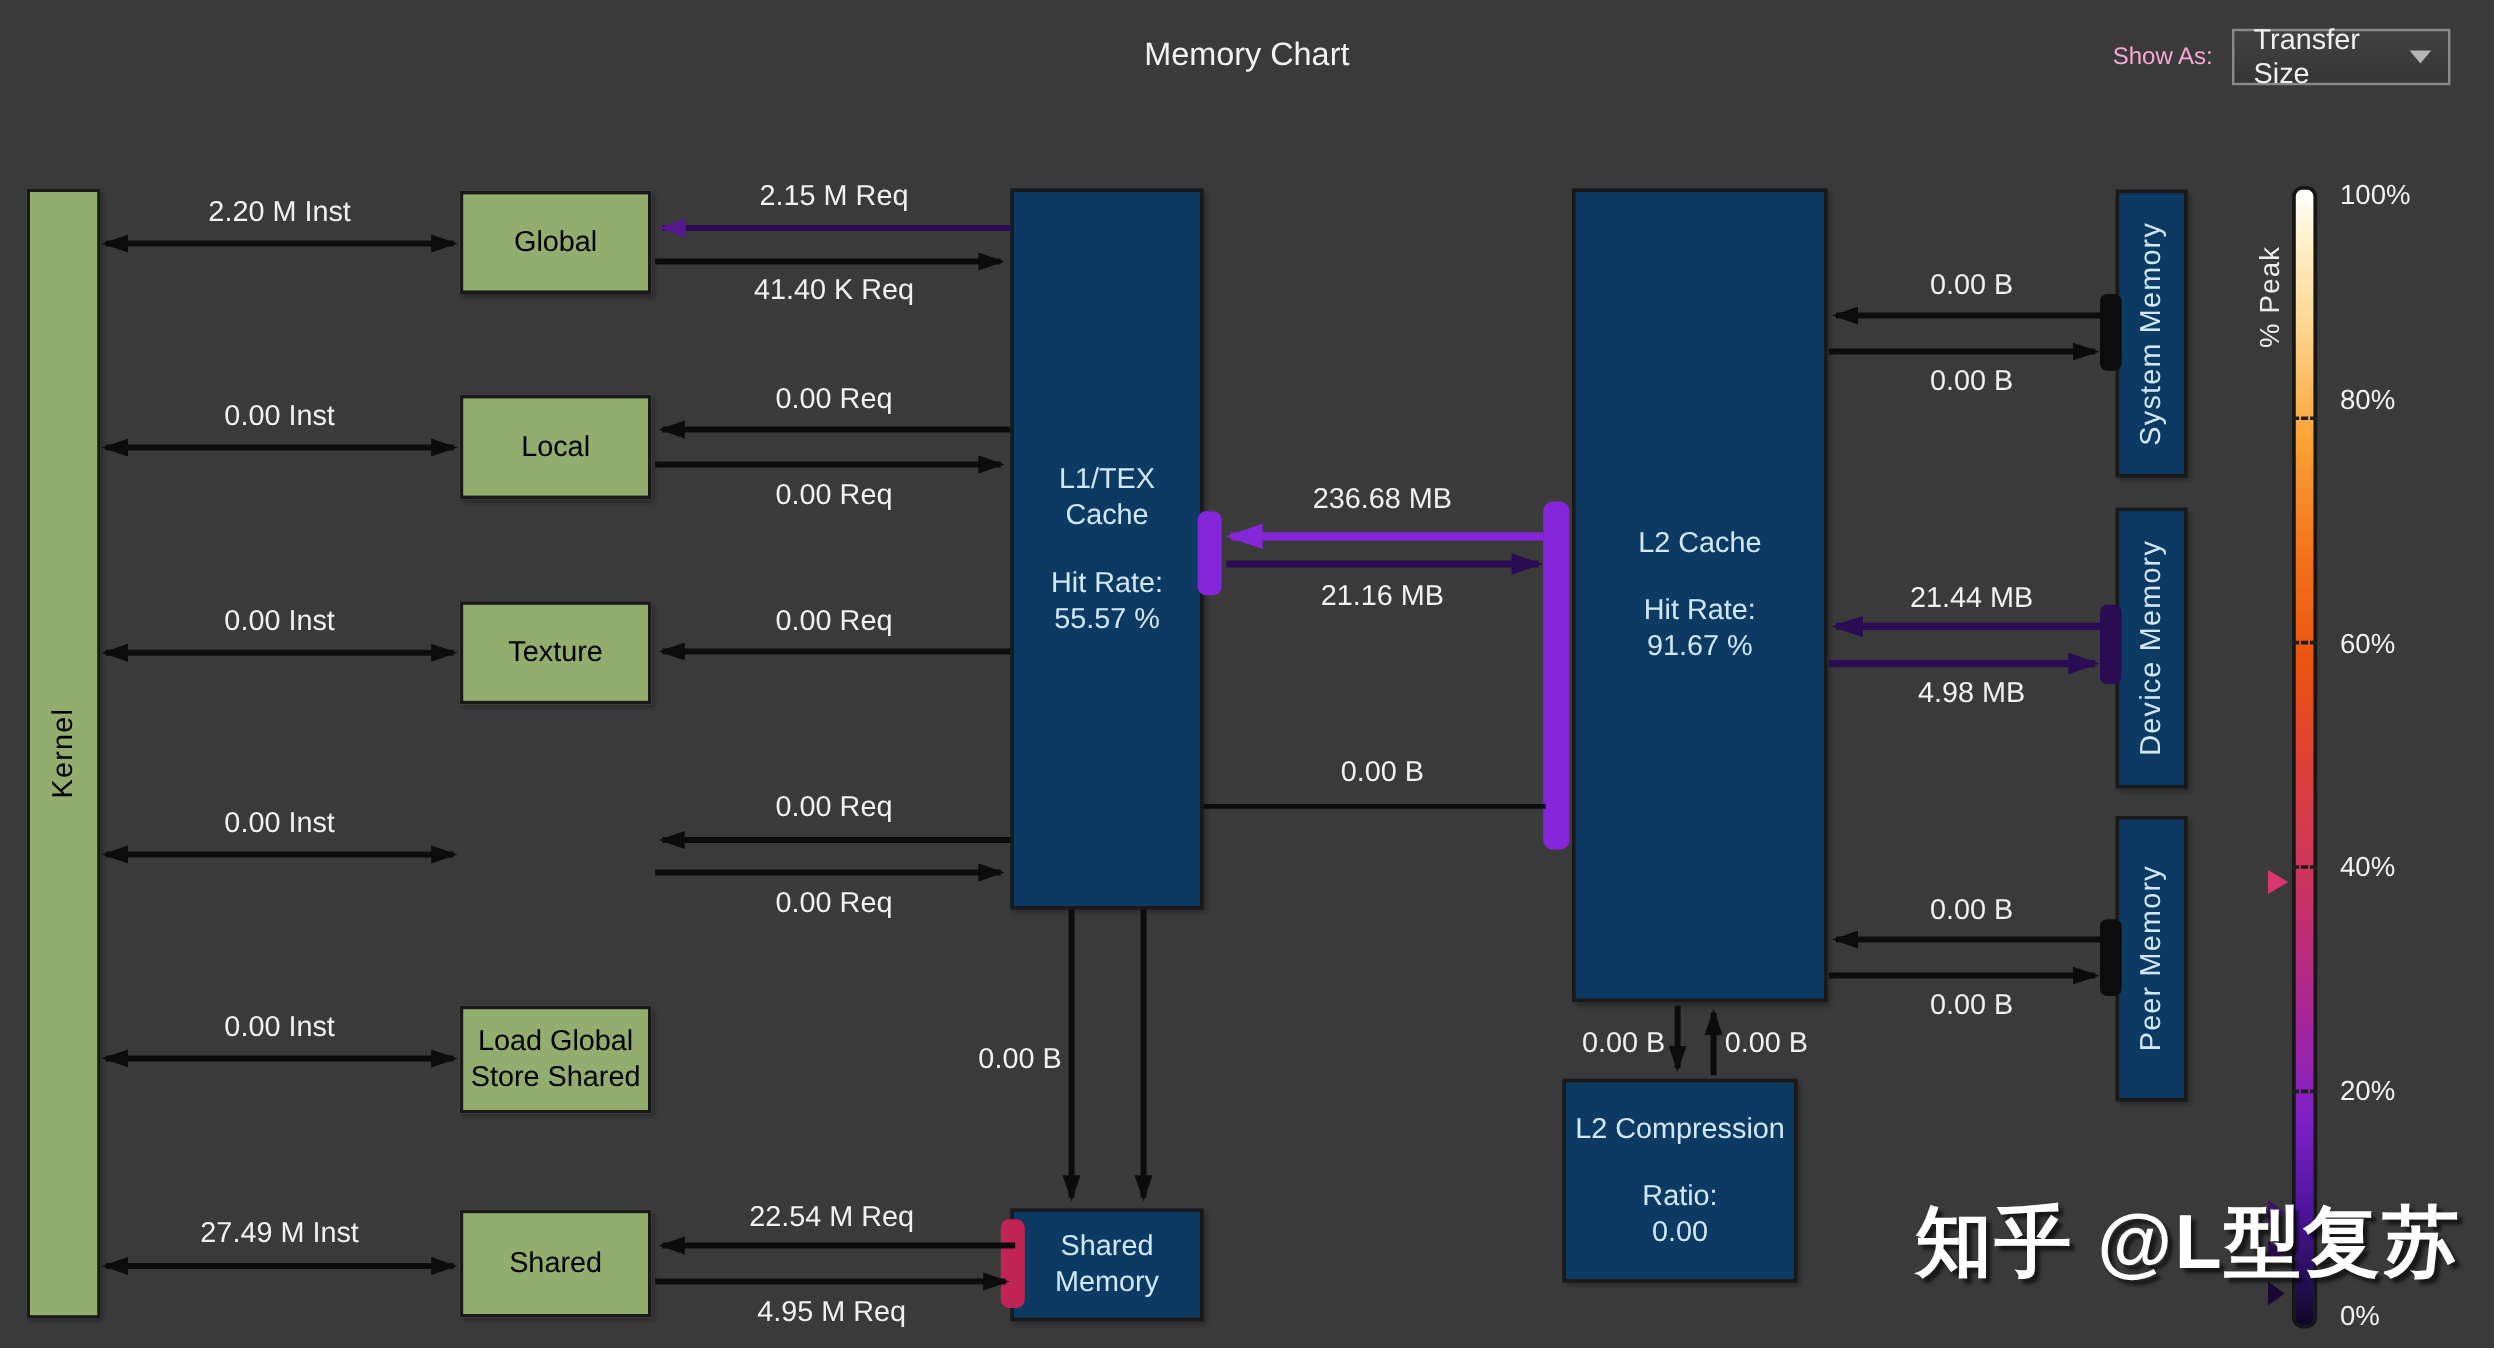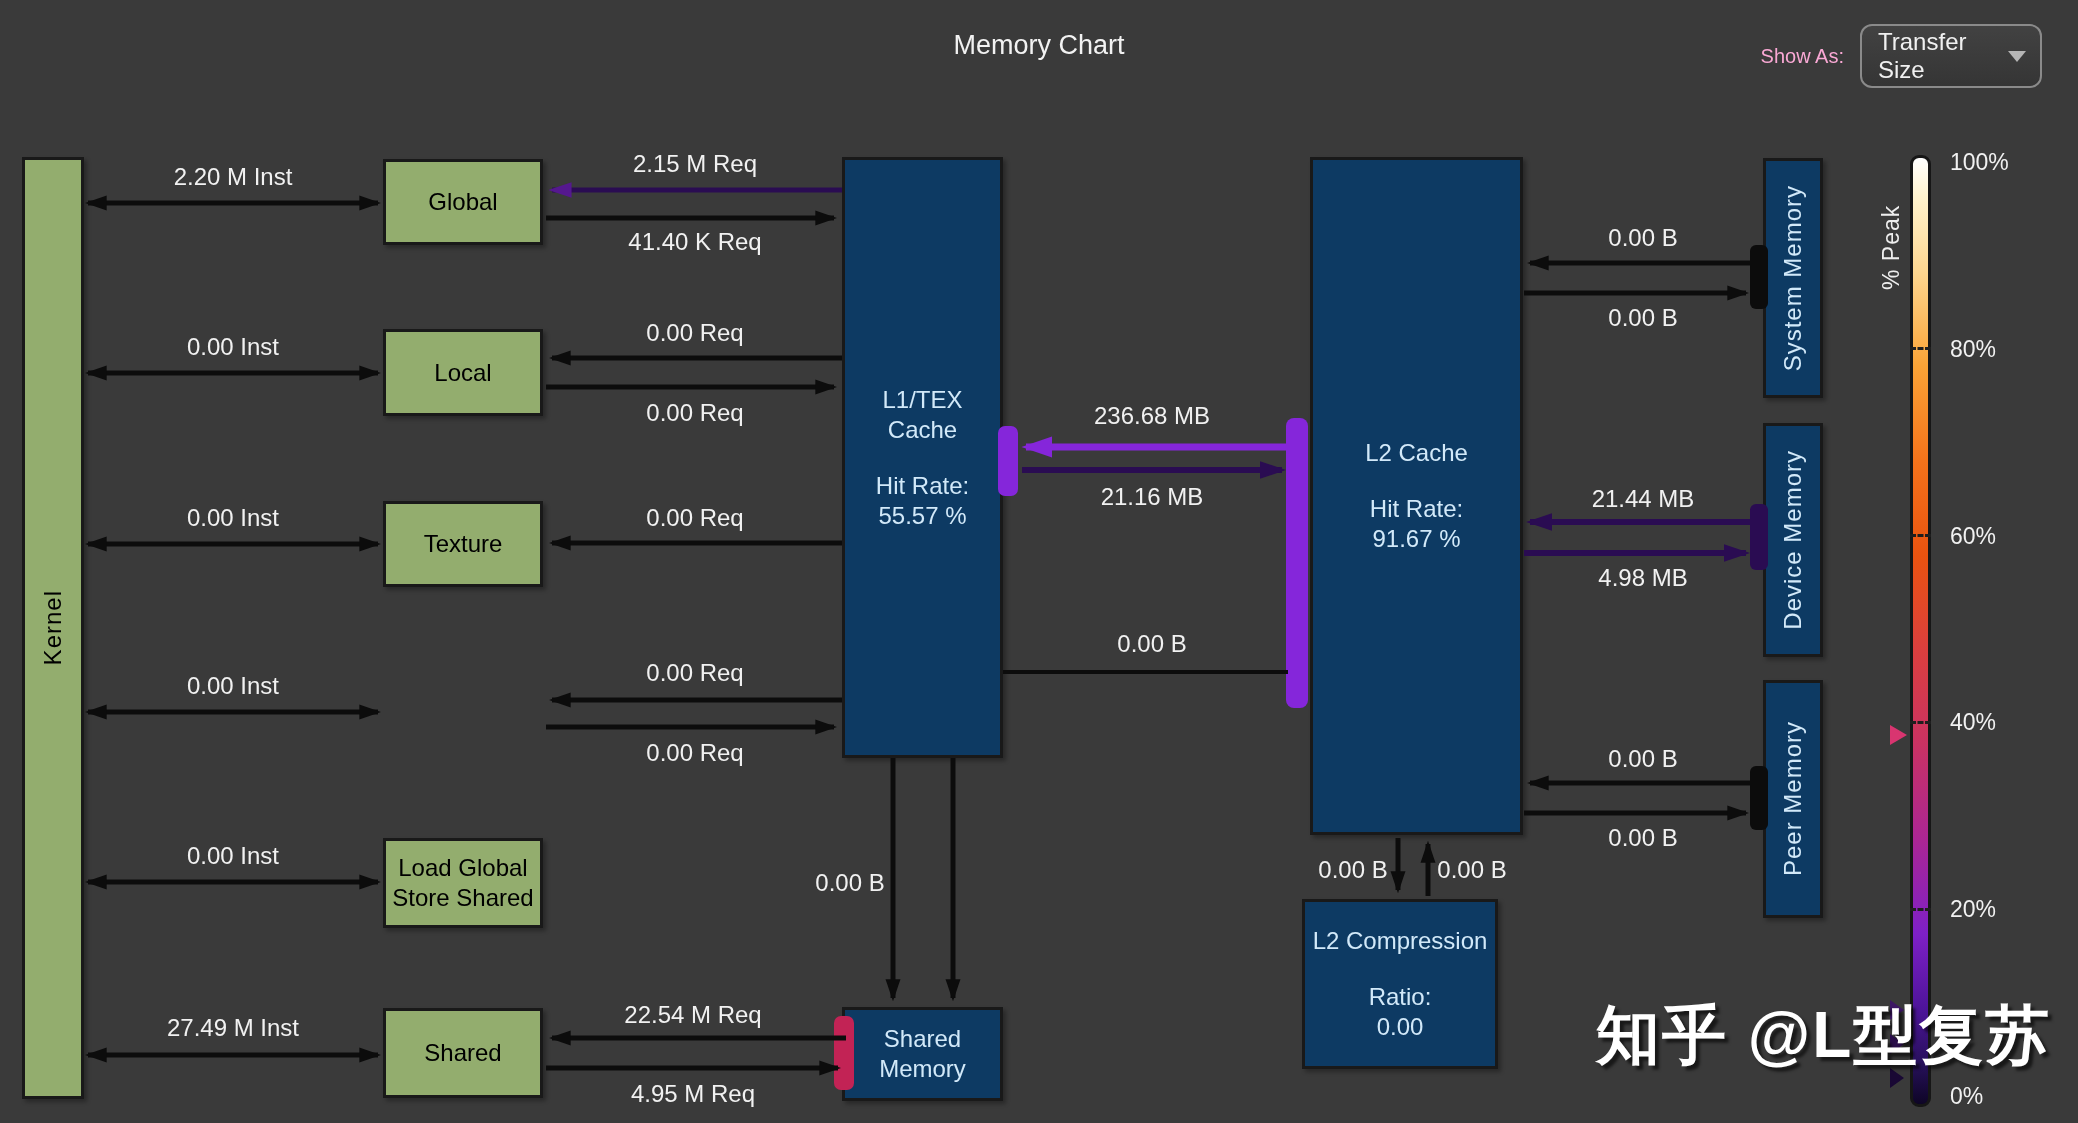--- a/index.html
+++ b/index.html
@@ -10,22 +10,22 @@
        text-align:center;border:3px solid #191919;box-shadow:3px 3px 4px rgba(0,0,0,.3);z-index:2;}
   .gbox{background:#93ad6e;color:#000000;font-size:24px;}
   .bbox{background:#0d3a63;color:#d2e9f9;font-size:24px;}
   .stack{line-height:30px;}
   .stack .gap{height:26px;}
   .vtext{writing-mode:vertical-rl;transform:rotate(180deg);letter-spacing:1px;}
   .lbl{position:absolute;font-size:24px;white-space:nowrap;transform:translateX(-50%);z-index:4;color:#f1f1f1;}
   .title{position:absolute;left:0;right:0;top:30px;text-align:center;font-size:27px;color:#f2f2f2;z-index:4;}
   .showas{position:absolute;top:24px;right:36px;display:flex;align-items:center;gap:16px;z-index:6;}
   .showas-label{font-size:20px;color:#f9a8d4;}
-  .dropdown{box-sizing:border-box;width:182px;height:64px;background:linear-gradient(#424242,#353535);
-            border:2px solid #8a8a8a;border-radius:12px;display:flex;align-items:center;
+  .dropdown{box-sizing:border-box;width:182px;height:47px;background:linear-gradient(#424242,#353535);
+            border:2px solid #8a8a8a;border-radius:0;display:flex;align-items:center;
             padding:0 14px 0 16px;font-size:24px;color:#f0f0f0;cursor:pointer;}
   .dropdown .dd-text{flex:1;}
   .dd-arrow{width:0;height:0;border-left:9px solid transparent;border-right:9px solid transparent;
             border-top:11px solid #b5b5b5;}
   .scalebar{position:absolute;left:1910px;top:155px;width:21px;height:952px;box-sizing:border-box;
             border:3px solid #161616;border-radius:9px;z-index:2;
             background:linear-gradient(to bottom,#ffffff 0%,#fff3cf 4%,#fdd690 12%,#faa336 22%,
               #f4731b 32%,#e95310 42%,#db3f3e 52%,#c93263 62%,#ab2694 72%,#7e20c7 82%,
               #4d149a 90%,#251058 96%,#0e0526 100%);}
   .tickdash{position:absolute;left:1910px;width:21px;height:0;border-top:3px dashed #1e1e1e;z-index:3;}
@@ -208,21 +208,21 @@
   <div class="lbl" style="left:1353px;top:856px;">0.00 B</div>
   <div class="lbl" style="left:1472px;top:856px;">0.00 B</div>
 
   <div class="peak-label vtext">% Peak</div>
   <div class="scalebar"></div>
   <div class="tickdash" style="top:347px;"></div>
   <div class="tickdash" style="top:534px;"></div>
   <div class="tickdash" style="top:721px;"></div>
   <div class="tickdash" style="top:908px;"></div>
   <div class="ticklbl" style="top:149px;">100%</div>
-  <div class="ticklbl" style="top:336px;">80%</div>
+  <div class="ticklbl" style="top:320px;">80%</div>
   <div class="ticklbl" style="top:523px;">60%</div>
   <div class="ticklbl" style="top:709px;">40%</div>
   <div class="ticklbl" style="top:896px;">20%</div>
   <div class="ticklbl" style="top:1083px;">0%</div>
   <div class="tri-r" style="left:1890px;top:725px;border-left:17px solid #d93570;"></div>
   <div class="tri-r" style="left:1890px;top:1000px;border-left:14px solid #3c1663;"></div>
   <div class="tri-r" style="left:1890px;top:1034px;border-left:14px solid #2a0e4a;"></div>
   <div class="tri-r" style="left:1890px;top:1068px;border-left:14px solid #190834;"></div>
 
   <div class="watermark">知乎 @L型复苏</div>

